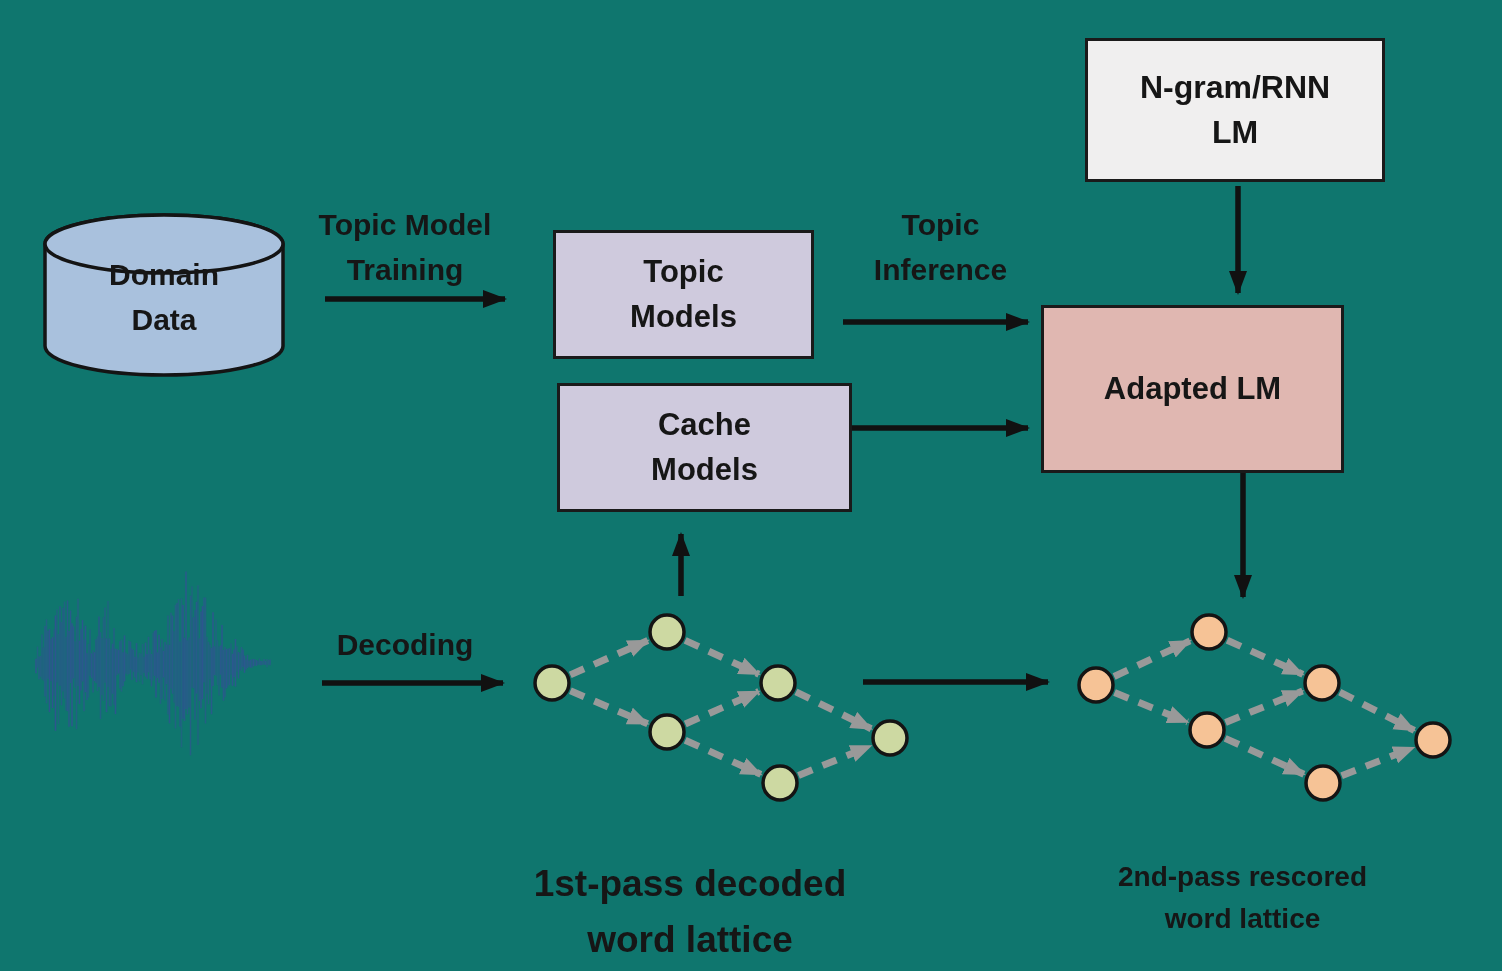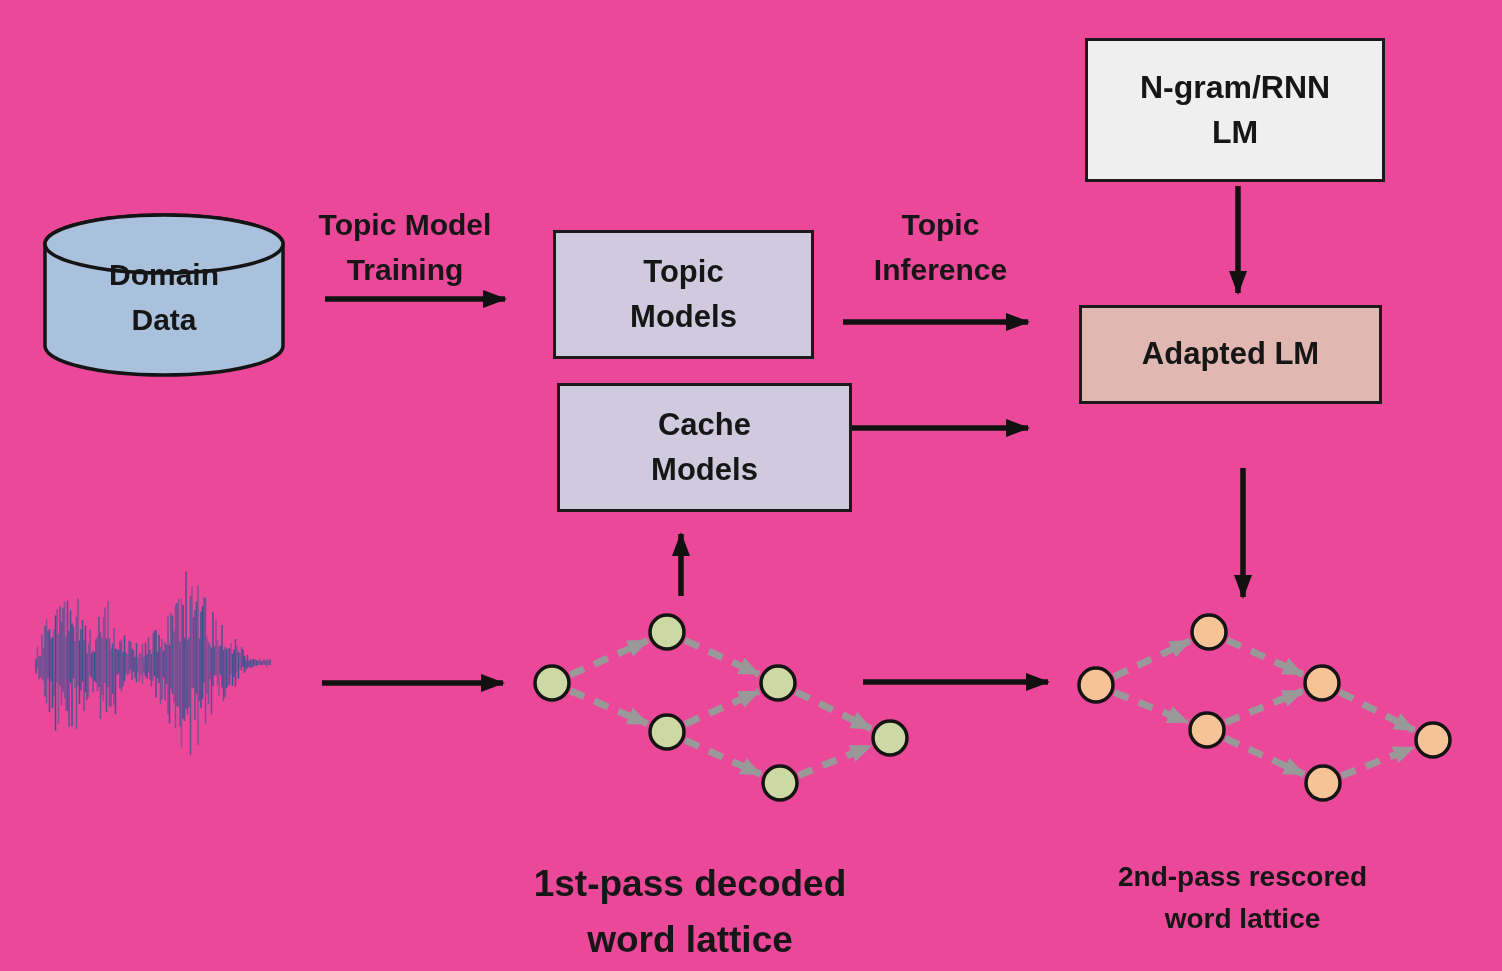--- a/index.html
+++ b/index.html
@@ -3,21 +3,21 @@
 <meta charset="utf-8">
 <style>
   :root{
     --arrow-black:#111111;
     --edge-gray:#999999;
     --border-dark:#1a1a1a;
     --text-dark:#161616;
   }
   html,body{margin:0;padding:0;background:#ffffff;}
   #canvas{
-    position:relative;width:1502px;height:971px;background:#ec4899;overflow:hidden;
+    position:relative;width:1502px;height:971px;background:#0f766e;overflow:hidden;
     font-family:"Liberation Sans",sans-serif;
   }
   #bg-svg{position:absolute;left:0;top:0;}
   .box{
     position:absolute;box-sizing:border-box;
     border:3px solid var(--border-dark);
     display:flex;align-items:center;justify-content:center;
     text-align:center;white-space:pre-line;
     font-weight:600;color:var(--text-dark);line-height:1.42;
   }
@@ -257,30 +257,31 @@
 
   <div class="box" style="left: 1085px; top: 38px; width: 300px; height: 144px; font-size: 32px; background: rgb(240, 239, 239);">N-gram/RNN
 LM</div>
 
   <div class="box" style="left: 553px; top: 230px; width: 261px; height: 129px; font-size: 31px; background: rgb(207, 202, 221);">Topic
 Models</div>
 
   <div class="box" style="left: 557px; top: 383px; width: 295px; height: 129px; font-size: 31px; background: rgb(207, 202, 221);">Cache
 Models</div>
 
-  <div class="box" style="left: 1079px; top: 305px; width: 303px; height: 99px; font-size: 31px; background: rgb(224, 183, 177);">Adapted LM</div>
+  <div class="box" style="left: 1041px; top: 305px; width: 303px; height: 168px; font-size: 31px; background: rgb(224, 183, 177);">Adapted LM</div>
 
   <div class="label" style="left:292px;top:202px;width:226px;font-size:30px">Topic Model
 Training</div>
 
   <div class="label" style="left:45px;top:252px;width:238px;font-size:30px">Domain
 Data</div>
 
   <div class="label" style="left:838px;top:202px;width:205px;font-size:30px">Topic
 Inference</div>
 
+  <div class="label" style="left:310px;top:622px;width:190px;font-size:30px">Decoding</div>
 
   <div class="label" style="left:490px;top:856px;width:400px;font-size:37px">1st-pass decoded
 word lattice</div>
 
   <div class="label" style="left:1040px;top:856px;width:405px;font-size:28px">2nd-pass rescored
 word lattice</div>
 </div>
 
 </body></html>

